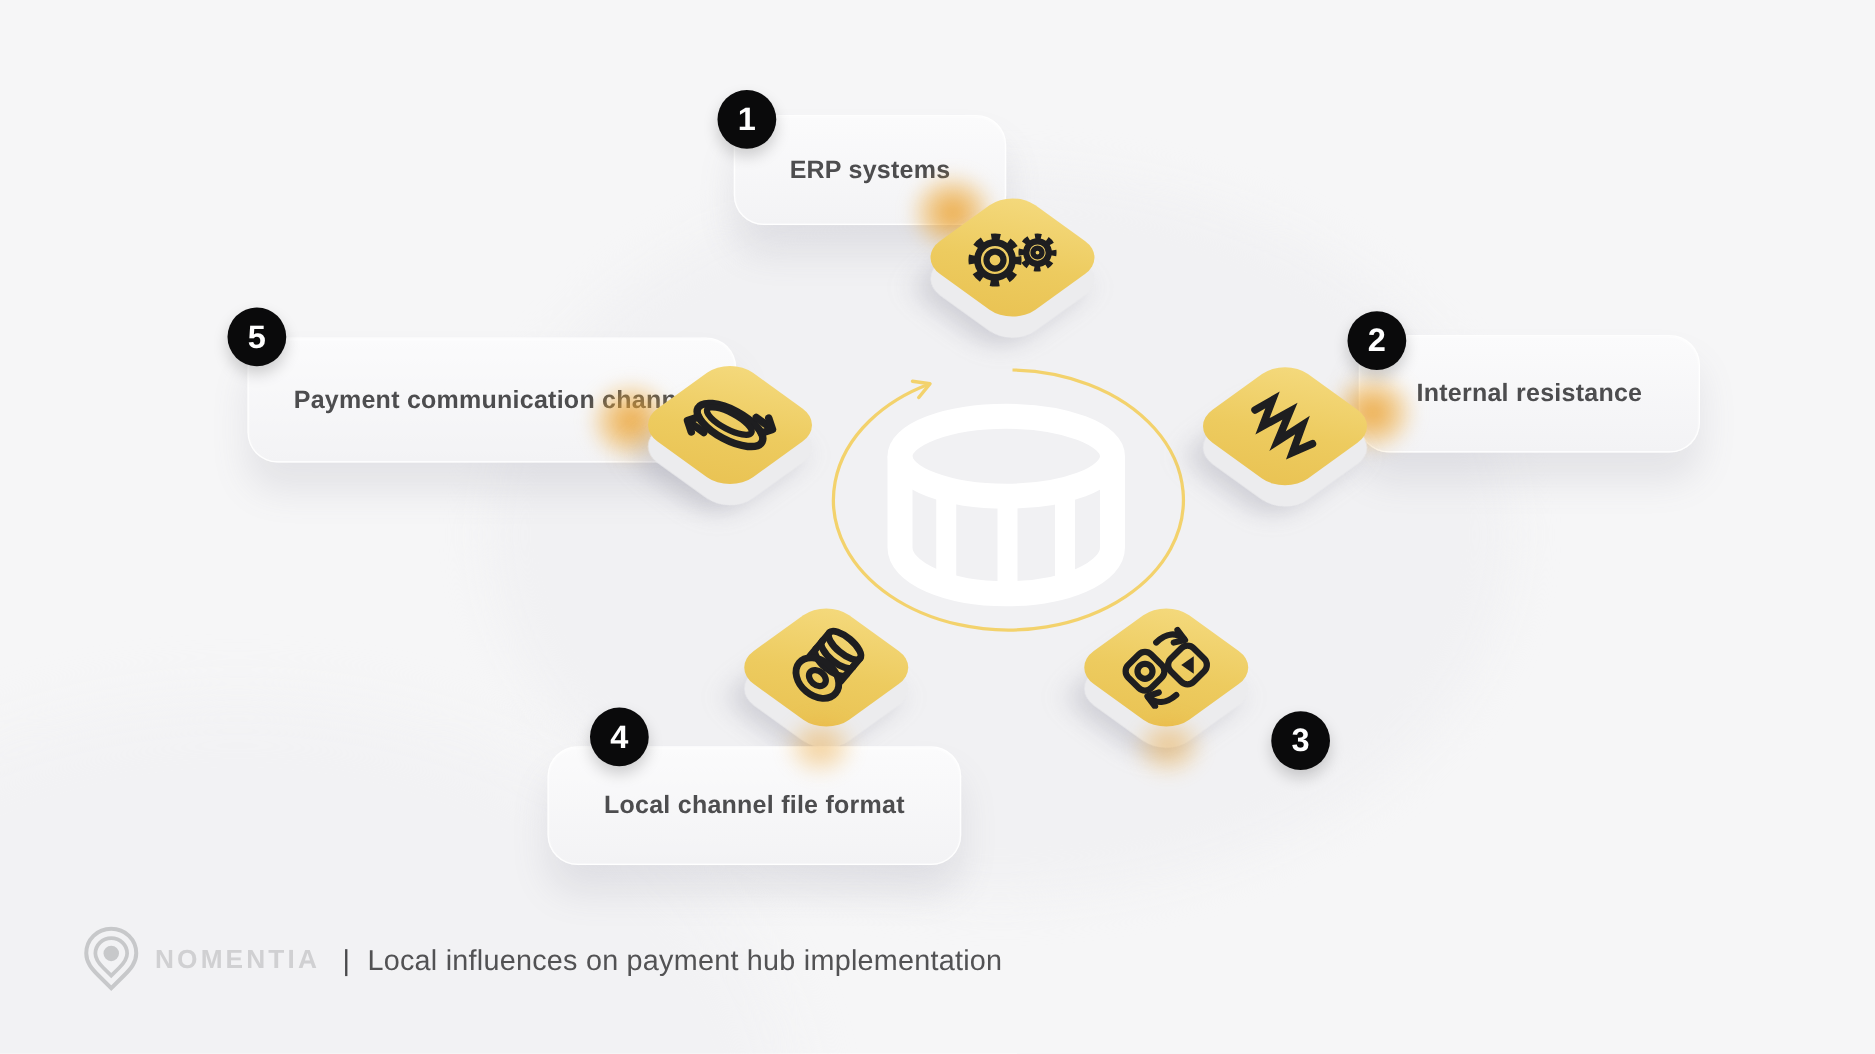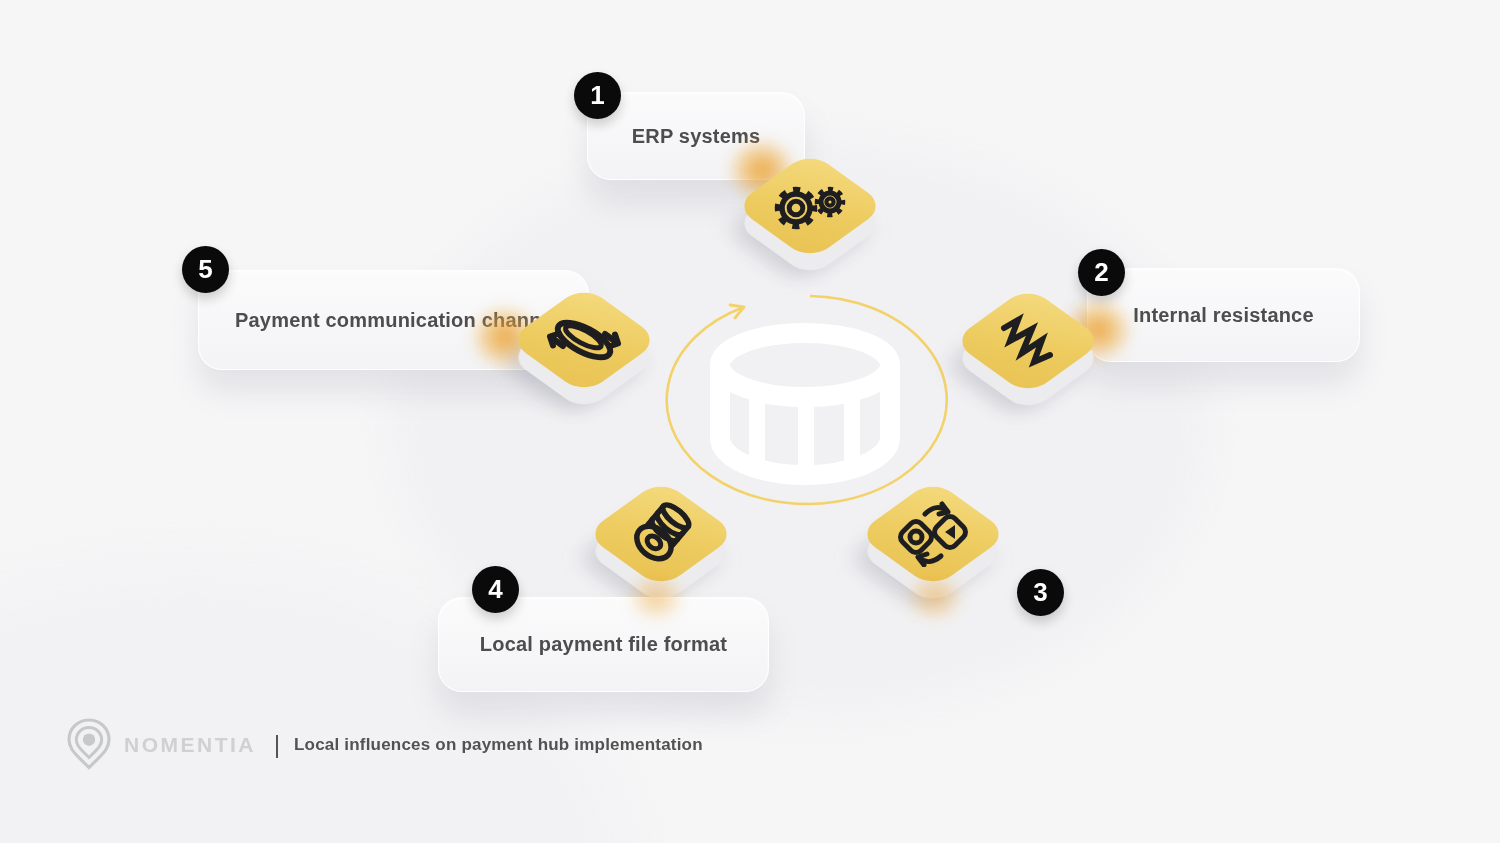--- a/index.html
+++ b/index.html
@@ -78,29 +78,29 @@
   .diamond-3{ left:879px; top:480px; z-index:2;}
   .diamond-4{ left:607px; top:480px; z-index:2;}
   .diamond-5{ left:530px; top:286px; }
   .glow-1{ left:762px; top:170px; }
   .glow-2{ left:1098px;top:330px; }
   .glow-3{ left:935px; top:597px; z-index:5;}
   .glow-4{ left:656px; top:597px; z-index:5;}
   .glow-5{ left:505px; top:337px; }
 
   .footer{
-    position:absolute; left:66px; top:717px; height:56px;
+    position:absolute; left:66px; top:740px; height:56px;
     display:flex; align-items:center; z-index:6;
   }
   .brand-name{
     margin-left:12px; font-size:21px; font-weight:700; letter-spacing:2.5px;
     color:#d0d0d2;
   }
   .separator{ margin:0 14px 0 18px; font-size:23px; font-weight:400; color:#4a4a4c; }
-  .caption{ font-size:17px; font-weight:700; color:#525254; letter-spacing:.2px; }
+  .caption{ font-size:23px; font-weight:400; color:#525254; letter-spacing:.2px; }
 
   svg .stroke{ stroke:#1e1e20; fill:none; }
 </style>
 </head>
 <body>
 
 <div class="canvas">
 
   <div class="blob"></div>
   <div class="blob2"></div>
@@ -202,21 +202,21 @@
         <path d="M 23 26.5 L 14 29.5 L 17 38.5"></path>
         <path d="M 69 27 L 80 35"></path>
         <path d="M 73 39.5 L 82 36.5 L 79 27.5"></path>
       </g>
     </svg>
   </div>
 
   <div class="glow glow-3 weak"></div>
   <div class="glow glow-4 weak"></div>
   <div class="card card-4">
-    <span class="label">Local payment file format</span>
+    <span class="label">Local channel file format</span>
   </div>
 
   <div class="badge badge-1">1</div>
   <div class="badge badge-2">2</div>
   <div class="badge badge-3">3</div>
   <div class="badge badge-4">4</div>
   <div class="badge badge-5">5</div>
 
   <div class="footer">
     <svg width="46" height="54" viewBox="0 0 46 54">

